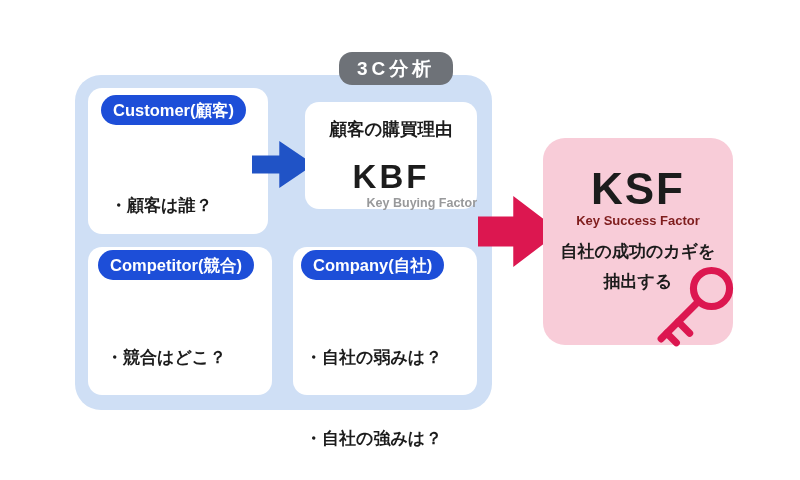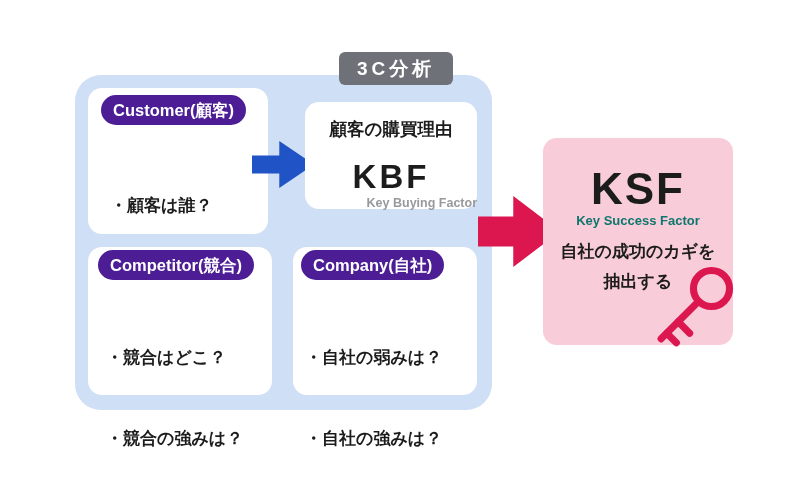--- a/index.html
+++ b/index.html
@@ -5,31 +5,31 @@
   html,body{margin:0;padding:0;background:#ffffff;}
   .canvas{
     position:relative;width:800px;height:480px;background:#ffffff;overflow:hidden;
     font-family:"Liberation Sans","DejaVu Sans",sans-serif;font-weight:700;color:#1c1c1c;
   }
   
   .panel{position:absolute;left:75px;top:75px;width:417px;height:335px;background:#cfdff5;border-radius:26px;}
   
   .badge3c{
     position:absolute;left:339px;top:52px;height:33px;line-height:33px;padding:0 18px;
-    background:#6e7278;color:#ffffff;border-radius:6px;font-size:19px;letter-spacing:4px;
+    background:#6e7278;color:#ffffff;border-radius:13px;font-size:19px;letter-spacing:4px;
   }
   
   .card{position:absolute;background:#ffffff;border-radius:14px;}
   .card-customer{left:88px;top:88px;width:180px;height:146px;}
   .card-competitor{left:88px;top:247px;width:184px;height:148px;}
   .card-company{left:293px;top:247px;width:184px;height:148px;}
   .card-kbf{left:305px;top:102px;width:172px;height:107px;text-align:center;}
   
   .pill{
-    position:absolute;background:#4c1d95;color:#ffffff;border-radius:16px;
+    position:absolute;background:#1d4ed8;color:#ffffff;border-radius:16px;
     font-size:16.5px;line-height:24px;padding:3px 12px;white-space:nowrap;
   }
   .pill-customer{left:101px;top:95px;}
   .pill-competitor{left:98px;top:250px;}
   .pill-company{left:301px;top:250px;}
   
   .lines{position:absolute;font-size:17px;line-height:27px;white-space:pre;}
   .lines-customer{left:110px;top:138px;}
   .lines-competitor{left:106px;top:290px;}
   .lines-company{left:305px;top:290px;}
@@ -41,23 +41,23 @@
   .arrow{position:absolute;}
   .arrow-blue{
     left:252px;top:141px;width:62px;height:47px;background:#2053c6;
     clip-path:polygon(0 31%,44% 31%,44% 0,100% 50%,44% 100%,44% 69%,0 69%);
   }
   .arrow-red{
     left:478px;top:196px;width:82px;height:71px;background:#dc1750;
     clip-path:polygon(0 29%,43% 29%,43% 0,100% 50%,43% 100%,43% 71%,0 71%);
   }
   
-  .ksf-card{position:absolute;left:543px;top:138px;width:190px;height:207px;background:#f8ccd8;border-radius:14px;text-align:center;}
+  .ksf-card{position:absolute;left:543px;top:138px;width:190px;height:207px;background:#f8ccd8;border-radius:22px;text-align:center;}
   .ksf-abbr{margin-top:28px;font-size:44px;letter-spacing:2px;line-height:46px;}
-  .ksf-sub{margin-top:1px;font-size:13px;color:#0f766e;}
+  .ksf-sub{margin-top:1px;font-size:13px;color:#7f1d1d;}
   .ksf-desc{margin-top:9px;font-size:17px;line-height:30px;}
   .key-svg{position:absolute;left:645px;top:260px;width:95px;height:95px;}
 </style>
 </head>
 <body>
 
 <div class="canvas">
 
   <div class="panel"></div>
 
@@ -76,21 +76,20 @@
   <div class="card card-kbf">
     <div class="kbf-heading">顧客の購買理由</div>
     <div class="kbf-abbr">KBF</div>
     <div class="kbf-sub">Key Buying Factor</div>
   </div>
 
   <div class="card card-competitor"></div>
   <div class="pill pill-competitor">Competitor(競合)</div>
   <div class="lines lines-competitor">
     <div>・競合はどこ？</div>
-    <div>・競合の強みは？</div>
     
     
   </div>
 
   <div class="card card-company"></div>
   <div class="pill pill-company">Company(自社)</div>
   <div class="lines lines-company">
     <div>・自社の弱みは？</div>
     <div>・自社の強みは？</div>
     

